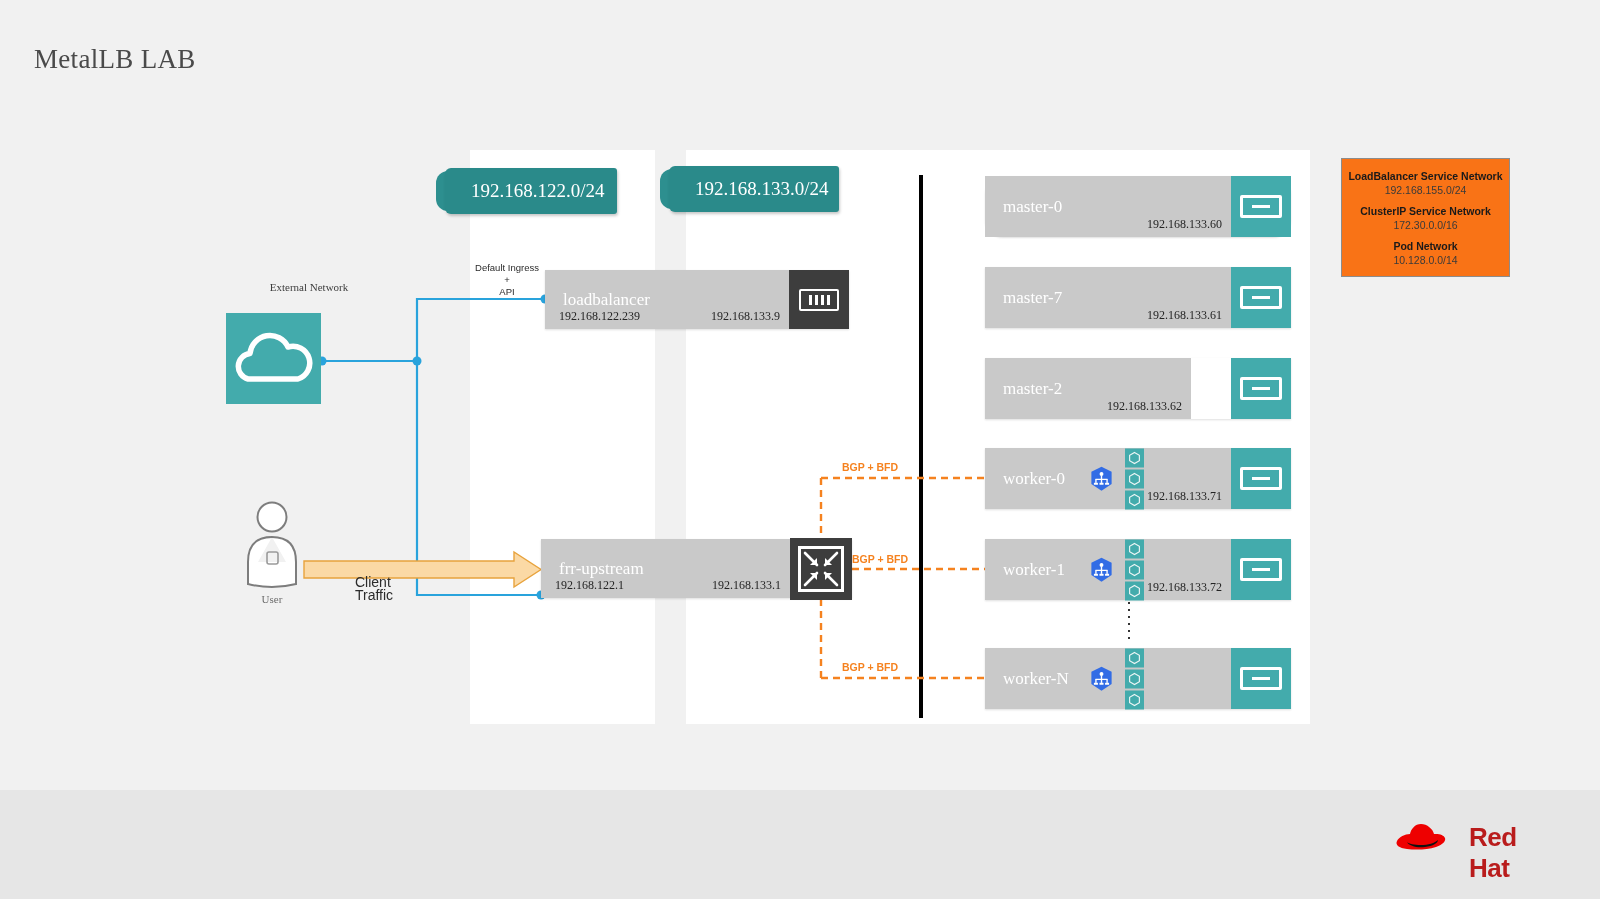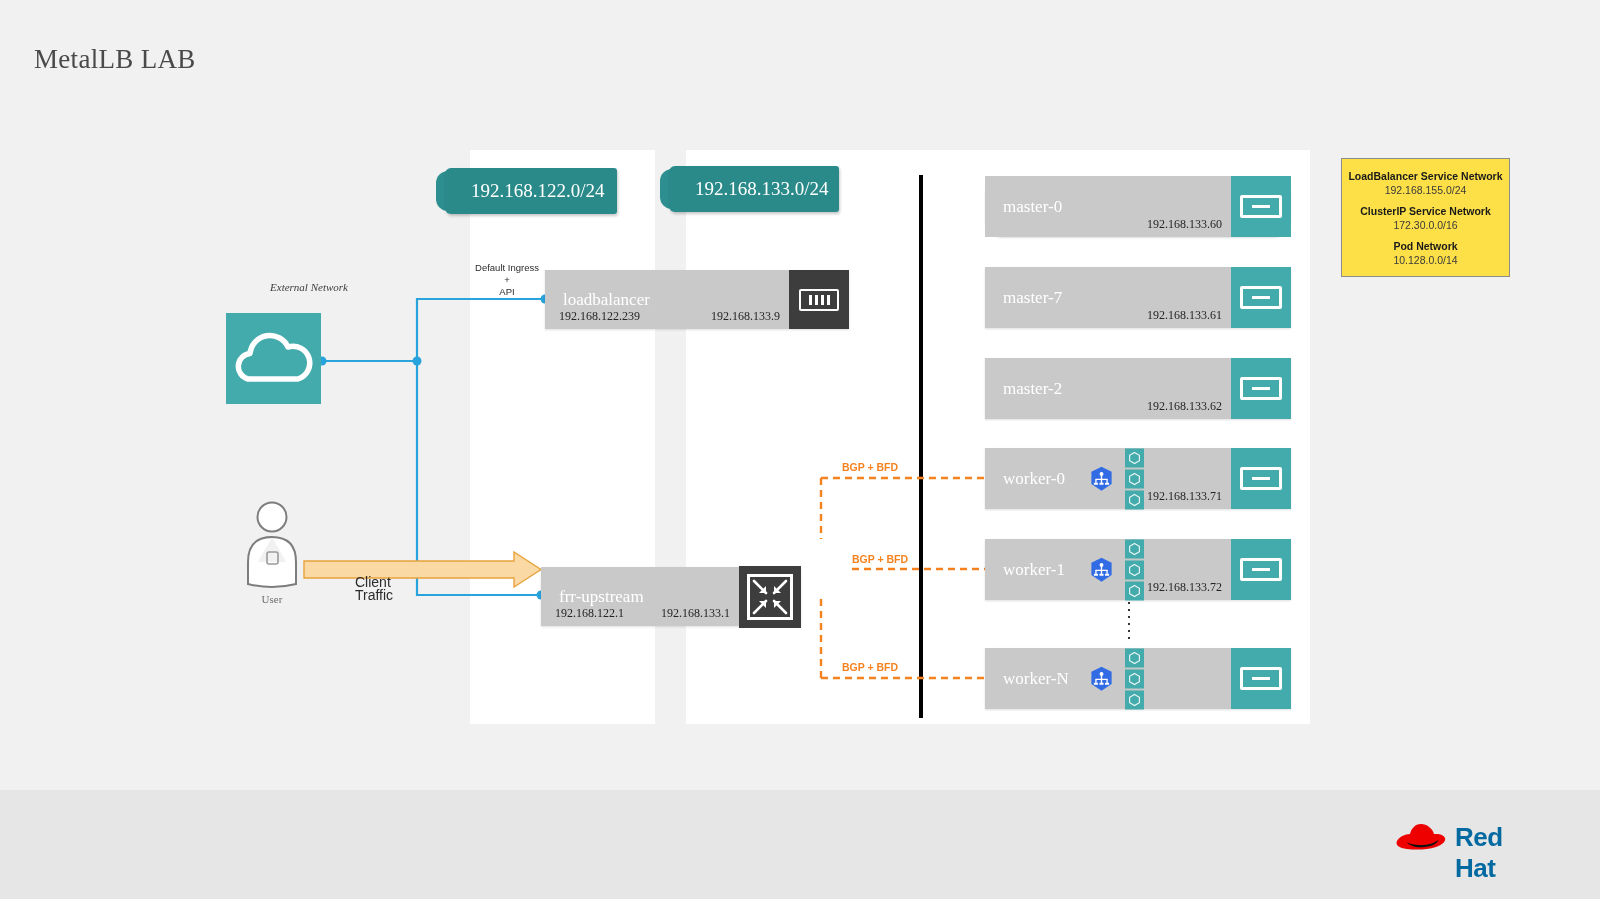--- a/index.html
+++ b/index.html
@@ -41,21 +41,21 @@
     content:"";position:absolute;left:-9px;top:3px;
     width:18px;height:40px;background:#2d8f8f;
     border-radius:12px 0 0 12px;z-index:-1;
   }
   #ribbon-122{left:445px;top:168px;width:172px;}
   #ribbon-133{left:669px;top:166px;width:170px;}
 
   
   #external-network-label{
     left:249px;top:281px;width:120px;text-align:center;
-    font-family:"Liberation Serif", serif;font-size:11px;color:#3d3d3d;font-style:italic;
+    font-family:"Liberation Serif", serif;font-size:11px;color:#3d3d3d;
   }
   #external-network-box{
     left:226px;top:313px;width:95px;height:91px;background:#43abac;
   }
 
   
   #user-label{
     left:232px;top:593px;width:80px;text-align:center;
     font-family:"Liberation Serif", serif;font-size:11px;color:#6d6d6d;
   }
@@ -87,25 +87,25 @@
     position:absolute;left:14px;bottom:5px;
     font-family:"Liberation Serif", serif;font-size:12px;color:#242424;
   }
   .device .iconpanel{
     width:60px;display:flex;align-items:center;justify-content:center;
   }
   .iconpanel.dark{background:#3d3d3d;}
   .iconpanel.teal{background:#43abac;}
 
   #dev-loadbalancer{left:545px;top:270px;width:304px;height:59px;}
-  #dev-frr{left:541px;top:539px;width:260px;height:59px;margin-top:28px;}
+  #dev-frr{left:541px;top:539px;width:311px;height:59px;}
   .node{height:61px;width:306px;left:985px;}
   #node-master-0{top:176px;border-radius:18px;}
   #node-master-1{top:267px;}
-  #node-master-2{top:358px;}
+  #node-master-2{top:358px;gap:40px;}
   #node-worker-0{top:448px;}
   #node-worker-1{top:539px;}
   #node-worker-n{top:648px;}
 
   
   .rack-icon{width:40px;height:22px;border:2.5px solid #fff;border-radius:2px;
     display:flex;align-items:center;justify-content:center;gap:3px;box-sizing:border-box;}
   .rack-icon i{display:block;width:3px;height:10px;background:#fff;}
 
   
@@ -136,31 +136,31 @@
   .bgp-label{
     font-size:10.5px;font-weight:bold;color:#f5821f;
   }
   #bgp-label-0{left:842px;top:461px;}
   #bgp-label-1{left:852px;top:553px;}
   #bgp-label-n{left:842px;top:661px;}
 
   
   #legend{
     left:1341px;top:158px;width:169px;height:119px;
-    background:#fde047;border:1px solid #8c8c8c;
+    background:#f97316;border:1px solid #8c8c8c;
     box-sizing:border-box;text-align:center;
     padding-top:10px;
   }
   #legend .lg-title{font-size:10.5px;font-weight:bold;color:#1a1a1a;line-height:14px;}
   #legend .lg-sub{font-size:10.5px;color:#3a3a3a;line-height:14px;margin-bottom:7px;}
 
   
   #redhat-logo{left:1393px;top:818px;width:135px;height:38px;}
-  #redhat-wordmark{position:absolute;left:62px;top:4px;
-    font-size:26px;font-weight:bold;color:#0369a1;letter-spacing:-.5px;
+  #redhat-wordmark{position:absolute;left:76px;top:4px;
+    font-size:26px;font-weight:bold;color:#b91c1c;letter-spacing:-.5px;
     font-family:"Liberation Sans", sans-serif;}
 
   svg{display:block;overflow:visible;}
 </style>
 </head>
 <body>
 
 <div class="abs" id="footer-band"></div>
 
 <div class="abs" id="page-title">MetalLB LAB</div>

